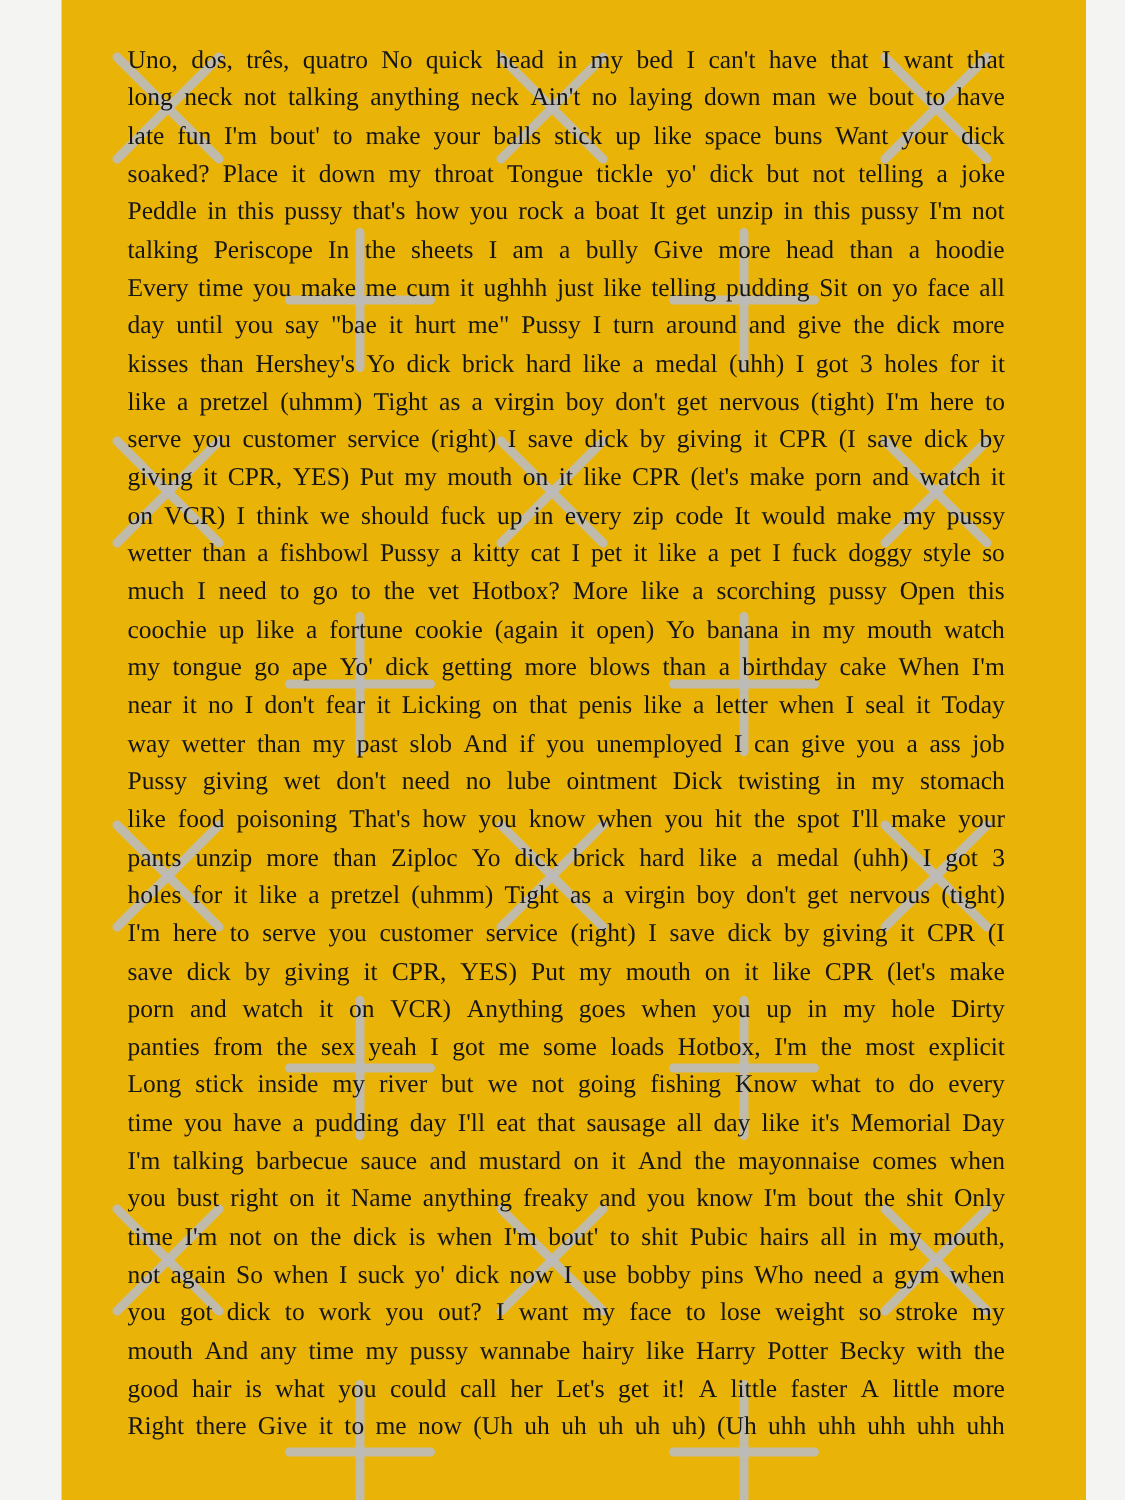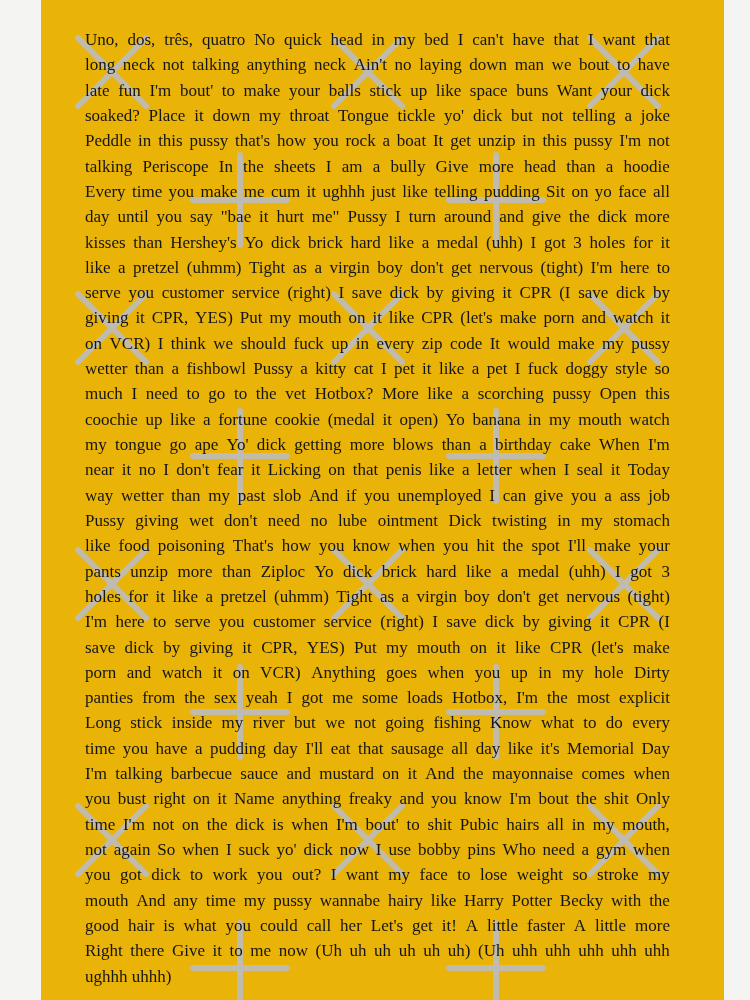--- a/index.html
+++ b/index.html
@@ -416,21 +416,21 @@
         <span>Open</span>
         <span>this</span>
       </div>
       <div class="line">
         <span>coochie</span>
         <span>up</span>
         <span>like</span>
         <span>a</span>
         <span>fortune</span>
         <span>cookie</span>
-        <span>(medal</span>
+        <span>(again</span>
         <span>it</span>
         <span>open)</span>
         <span>Yo</span>
         <span>banana</span>
         <span>in</span>
         <span>my</span>
         <span>mouth</span>
         <span>watch</span>
       </div>
       <div class="line">
@@ -804,15 +804,14 @@
         <span>uh</span>
         <span>uh</span>
         <span>uh)</span>
         <span>(Uh</span>
         <span>uhh</span>
         <span>uhh</span>
         <span>uhh</span>
         <span>uhh</span>
         <span>uhh</span>
       </div>
-      <div class="line last">ughhh uhhh)</div>
     </div>
 </div>
 
 </body></html>

